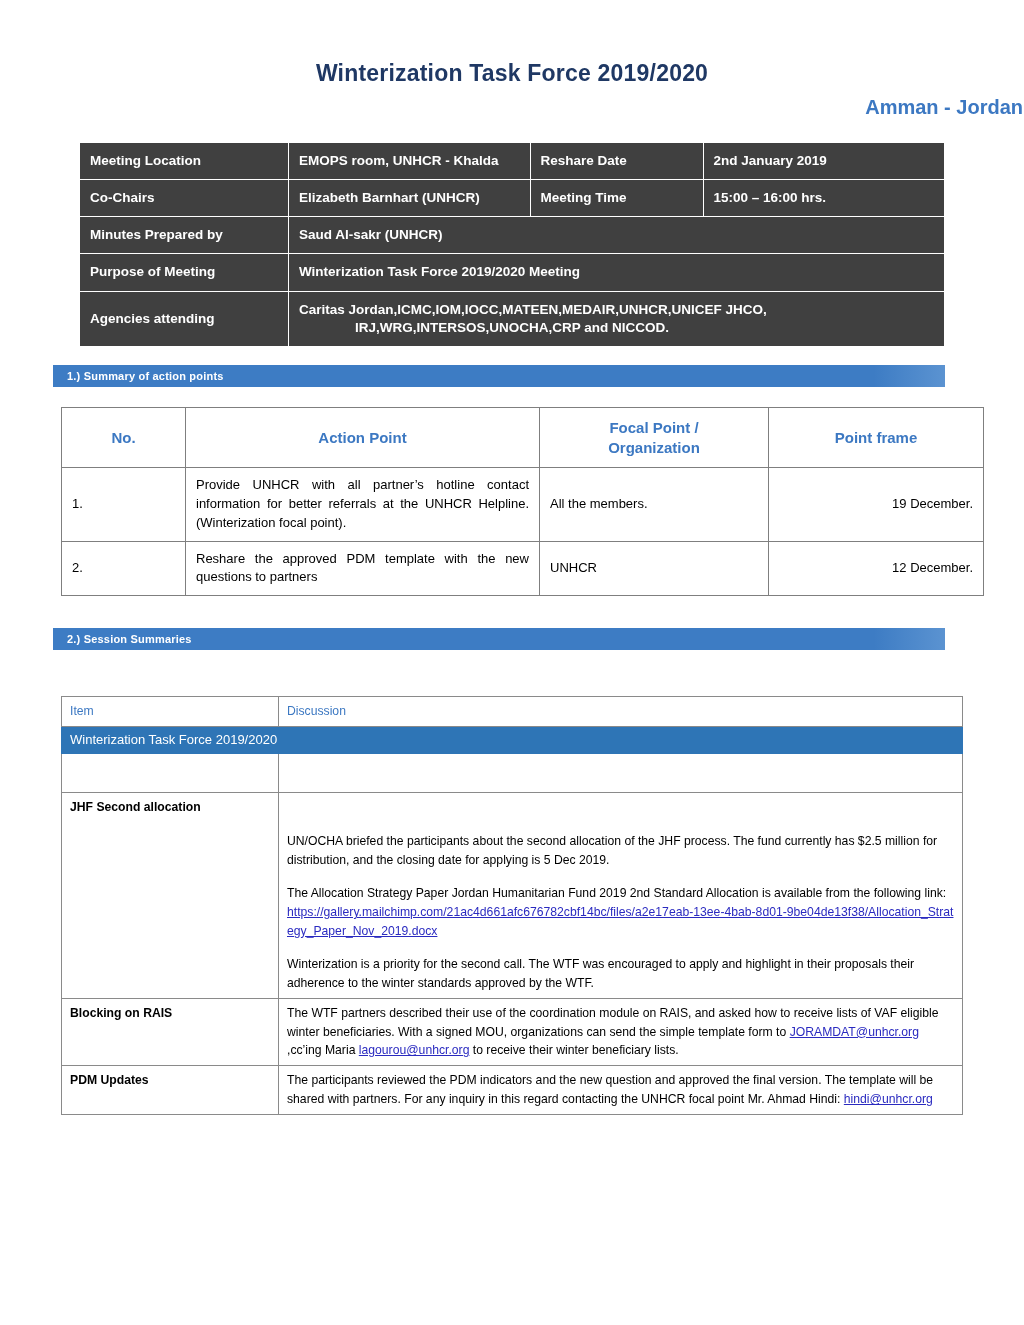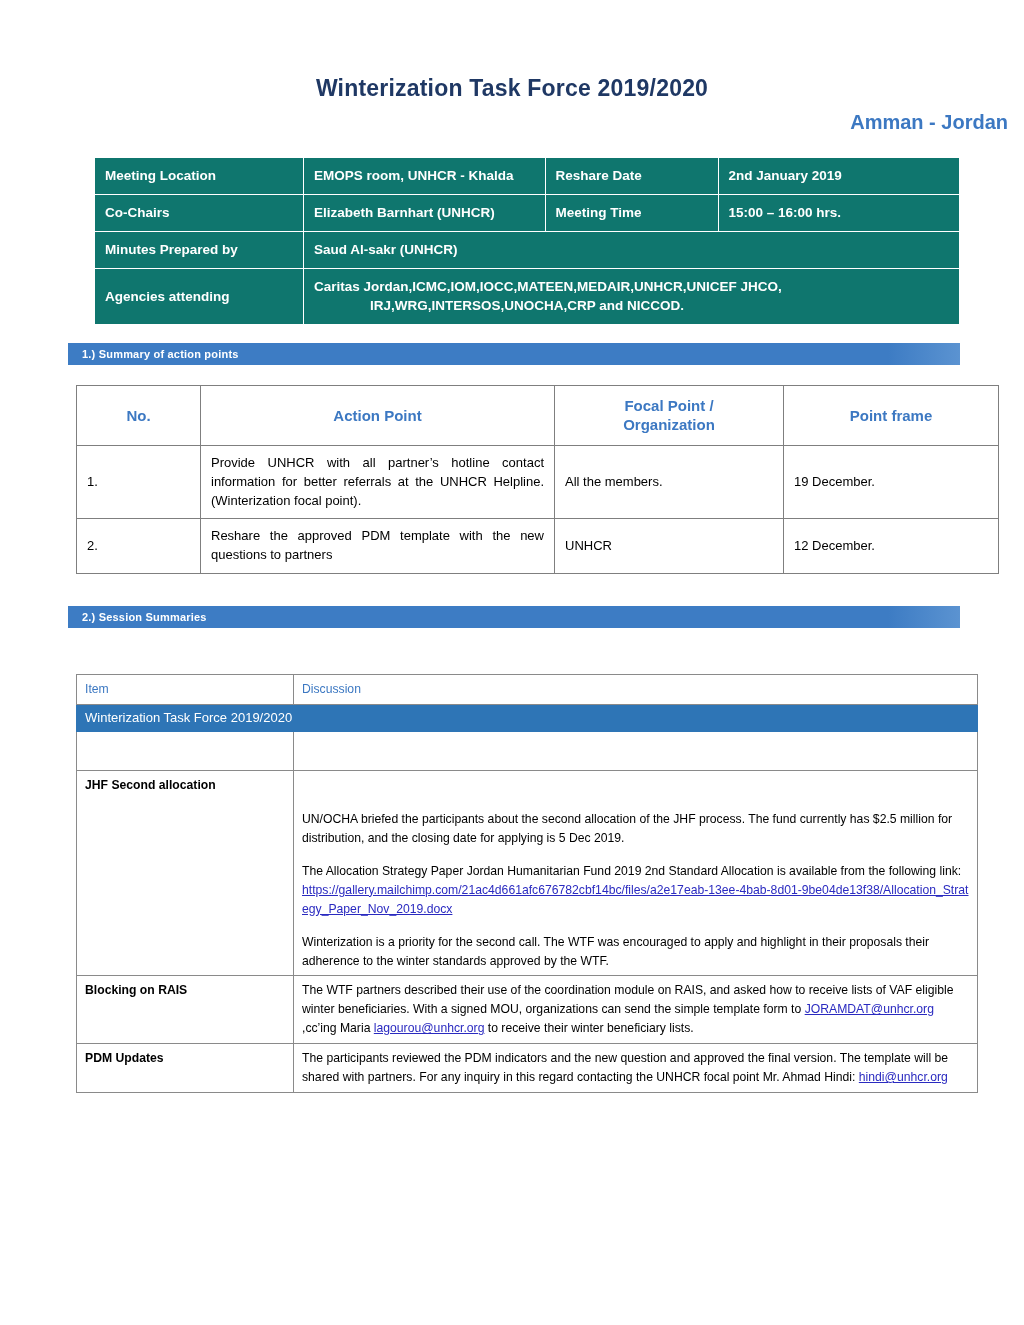--- a/index.html
+++ b/index.html
@@ -11,21 +11,21 @@
     width: 1024px;
     height: 1325px;
     font-family: "Liberation Sans", sans-serif;
     color: #000000;
     position: relative;
     overflow: hidden;
   }
   .page {
     width: 1024px;
     height: 1061px;
-    padding: 16px;
+    padding: 1px;
     box-sizing: border-box;
     position: relative;
   }
 
   
   .doc-title {
     text-align: center;
     font-size: 23px;
     font-weight: bold;
     color: #1f3864;
@@ -45,21 +45,21 @@
   }
 
   
   .info-wrap {
     margin: 22px 78px 0 78px;
   }
   table.info {
     border-collapse: collapse;
     width: 866px;
     table-layout: fixed;
-    background: #0f766e;
+    background: #404040;
   }
   table.info td {
     border: 1px solid #ffffff;
     color: #ffffff;
     font-size: 13.5px;
     font-weight: bold;
     padding: 9px 10px;
     vertical-align: middle;
     line-height: 1.35;
   }
@@ -104,21 +104,21 @@
     padding: 8px 10px;
     line-height: 1.45;
     color: #000;
   }
   .col-no { width: 115px; }
   .col-ap { width: 345px; }
   .col-fp { width: 220px; }
   .col-tf { width: 206px; }
   td.no-cell { text-align: left; padding-left: 12px; }
   td.ap-cell { text-align: justify; }
-  td.tf-cell { text-align: left; vertical-align: top; padding-top: 9px; font-size: 13.5px; }
+  td.tf-cell { text-align: right; vertical-align: top; padding-top: 9px; font-size: 13.5px; }
   td.fp-cell { vertical-align: middle; }
 
   
   .ss-wrap { margin: 46px 78px 0 60px; }
   table.ss {
     border-collapse: collapse;
     width: 902px;
     table-layout: fixed;
   }
   table.ss td {
@@ -181,20 +181,24 @@
       </tr>
       <tr>
         <td class="lbl">Co-Chairs</td>
         <td>Elizabeth Barnhart  (UNHCR)</td>
         <td class="midlbl">Meeting Time</td>
         <td>15:00 – 16:00 hrs.</td>
       </tr>
       <tr>
         <td class="lbl">Minutes Prepared by</td>
         <td colspan="3">Saud Al-sakr (UNHCR)</td>
+      </tr>
+      <tr>
+        <td class="lbl">Purpose of Meeting</td>
+        <td colspan="3">Winterization Task Force 2019/2020 Meeting</td>
       </tr>
       <tr>
         <td class="lbl">Agencies attending</td>
         <td colspan="3">
           <span>Caritas Jordan,ICMC,IOM,IOCC,MATEEN,MEDAIR,UNHCR,UNICEF JHCO,</span>
           <span class="agencies-line2">IRJ,WRG,INTERSOS,UNOCHA,CRP  and NICCOD.</span>
         </td>
       </tr>
     </tbody>
       </table>

